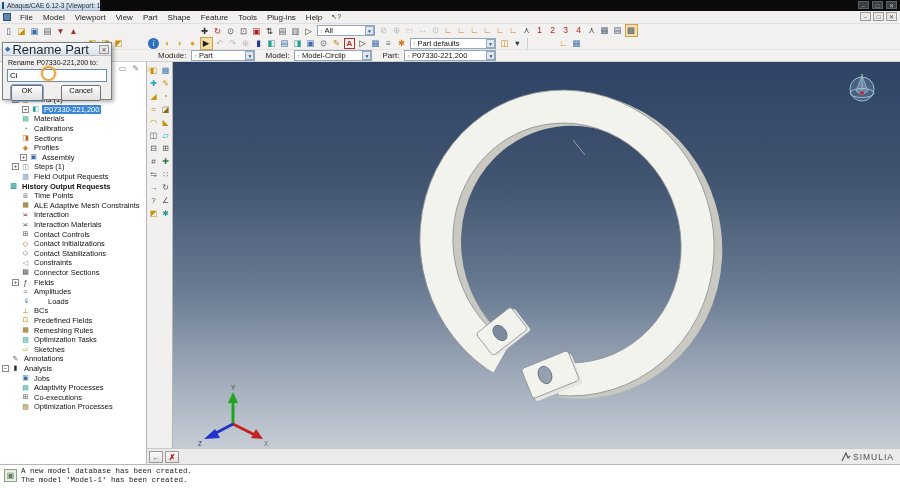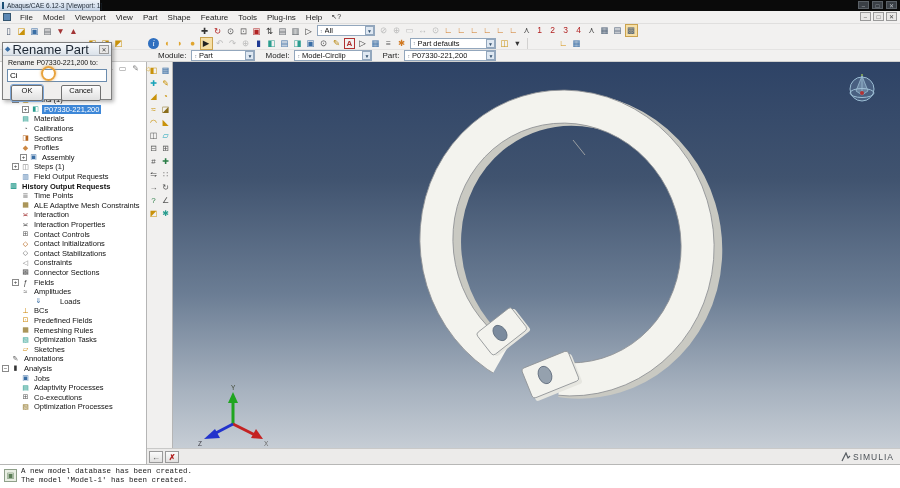--- a/index.html
+++ b/index.html
@@ -347,21 +347,21 @@
         <span class="tlab">ALE Adaptive Mesh Constraints</span>
       </div>
       <div class="trow" style="padding-left: 12px;">
         <span class="expsp"></span>
         <span class="tico" style="color: rgb(162, 52, 52);">≍</span>
         <span class="tlab">Interaction</span>
       </div>
       <div class="trow" style="padding-left: 12px;">
         <span class="expsp"></span>
         <span class="tico" style="color: rgb(85, 85, 85);">≍</span>
-        <span class="tlab">Interaction Properties</span>
+        <span class="tlab">Interaction Materials</span>
       </div>
       <div class="trow" style="padding-left: 12px;">
         <span class="expsp"></span>
         <span class="tico" style="color: rgb(85, 85, 85);">⊞</span>
         <span class="tlab">Contact Controls</span>
       </div>
       <div class="trow" style="padding-left: 12px;">
         <span class="expsp"></span>
         <span class="tico" style="color: rgb(181, 101, 29);">◇</span>
         <span class="tlab">Contact Initializations</span>
@@ -384,21 +384,21 @@
       <div class="trow" style="padding-left: 12px;">
         <span class="exp">+</span>
         <span class="tico" style="color: rgb(51, 51, 51);">ƒ</span>
         <span class="tlab">Fields</span>
       </div>
       <div class="trow" style="padding-left: 12px;">
         <span class="expsp"></span>
         <span class="tico" style="color: rgb(85, 85, 85);">≈</span>
         <span class="tlab">Amplitudes</span>
       </div>
-      <div class="trow" style="padding-left: 12px; gap: 13px;">
+      <div class="trow" style=" gap: 13px;">
         <span class="expsp"></span>
         <span class="tico" style="color: rgb(58, 110, 165);">⇓</span>
         <span class="tlab">Loads</span>
       </div>
       <div class="trow" style="padding-left: 12px;">
         <span class="expsp"></span>
         <span class="tico" style="color: rgb(204, 132, 0);">⊥</span>
         <span class="tlab">BCs</span>
       </div>
       <div class="trow" style="padding-left: 12px;">

